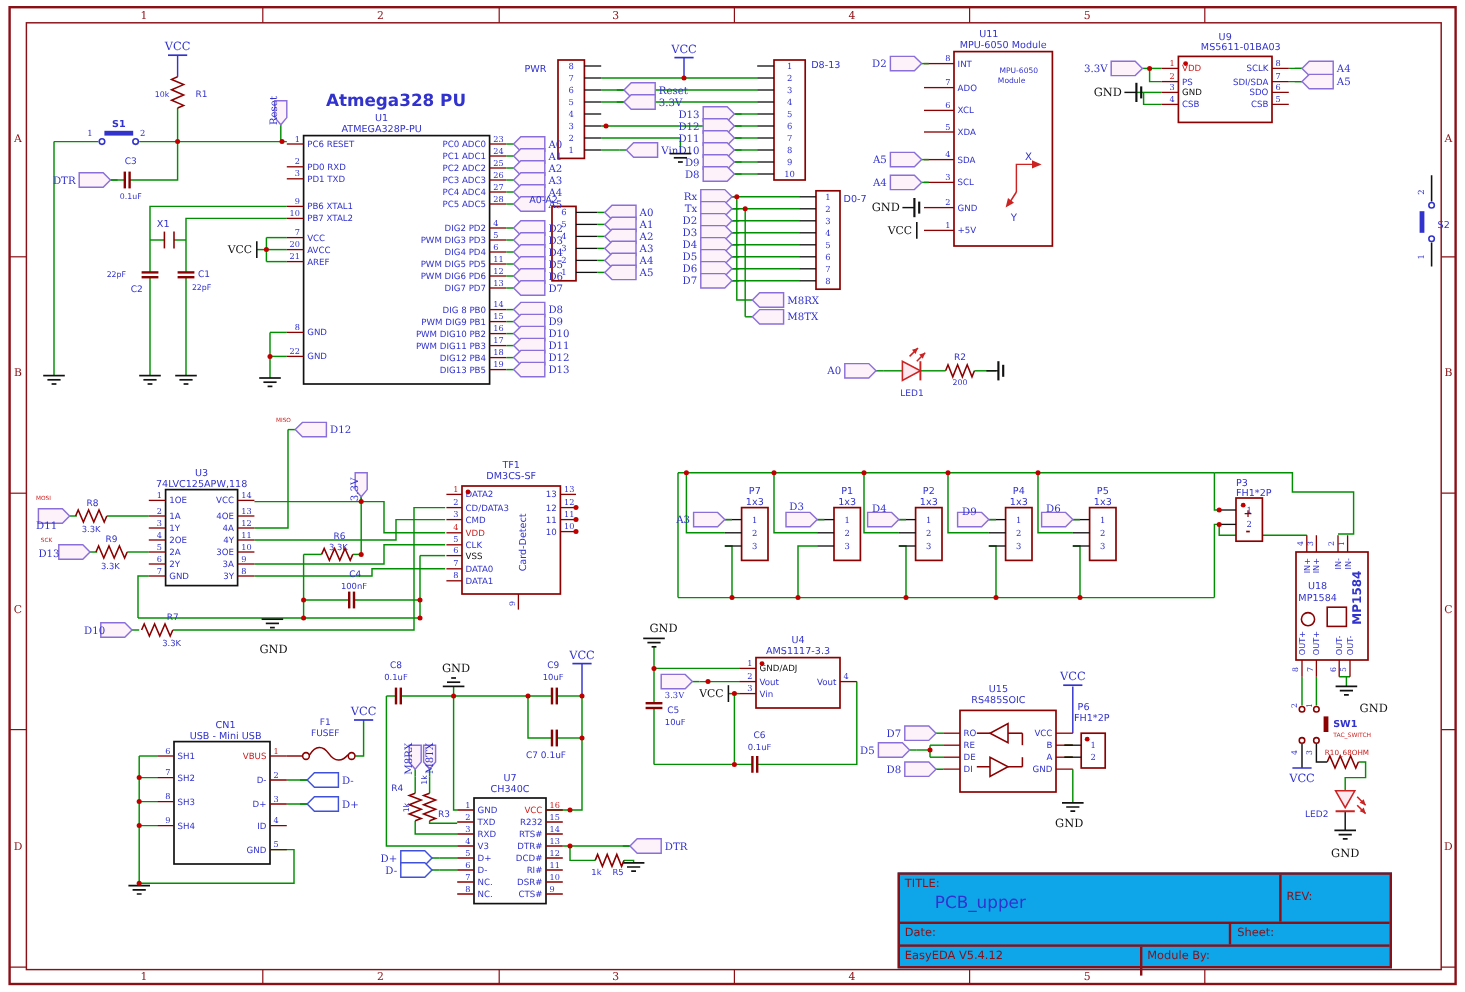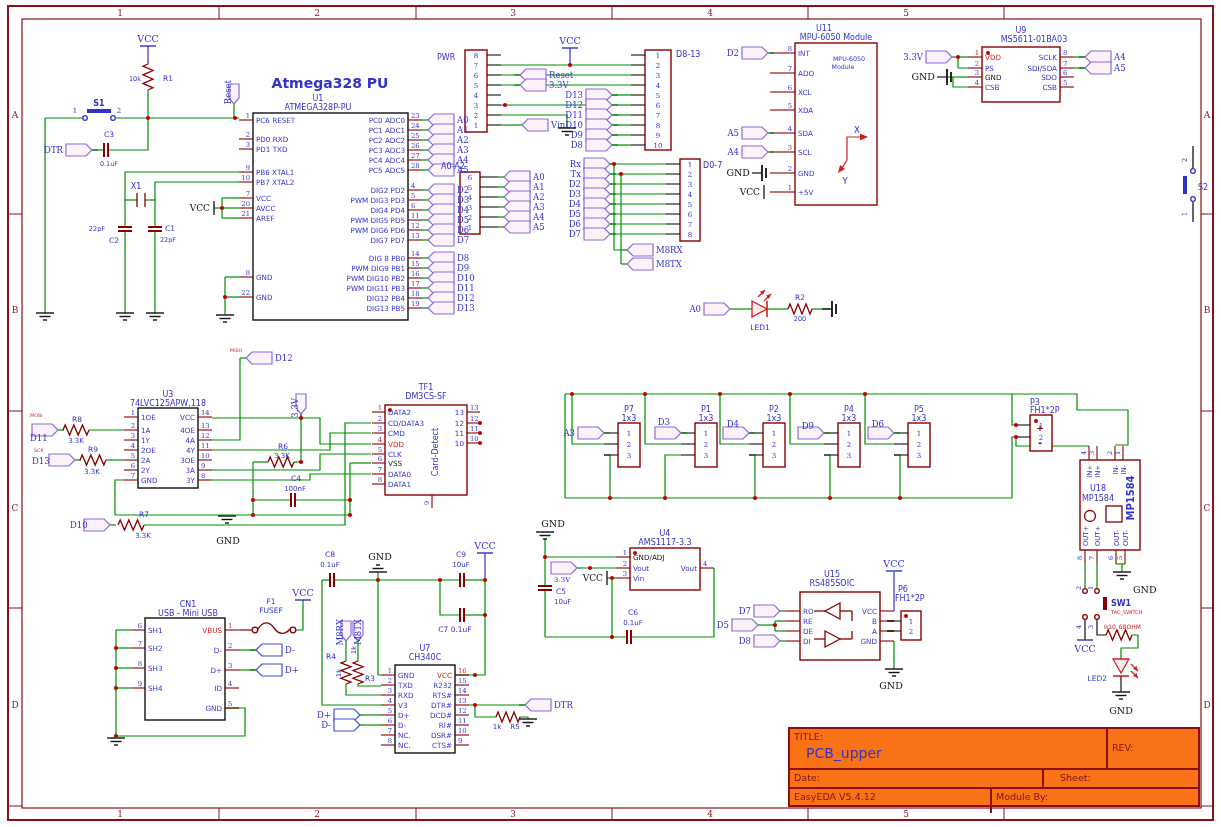--- a/index.html
+++ b/index.html
@@ -1,25 +1,25 @@
 <!DOCTYPE html>
 <html><head>
 <meta charset="utf-8">
 <style>
   html,body{margin:0;padding:0;background:#fff}
   .canvas{position:relative;width:1221px;height:827px;background:#ffffff;overflow:hidden;font-family:"DejaVu Sans",sans-serif}
   #sch{position:absolute;left:0;top:0}
-  .tblock{position:absolute;left:788px;top:727px;width:408px;height:76px;border:2px solid #8a1016;color:#8a1016;font-size:9.5px;background:#f97316}
+  .tblock{position:absolute;left:748px;top:727px;width:408px;height:76px;border:2px solid #8a1016;color:#8a1016;font-size:9.5px;background:#0ea5e9}
   .tb-r1{height:39px;border-bottom:2px solid #8a1016;display:flex}
   .tb-t{flex:1;border-right:2px solid #8a1016;padding:2px 4px}
   .tb-rev{width:82px;padding:13px 4px 12px 4px}
-  .tb-main{color:#3232cd;font-size:14px;margin:3px 0 0 12px}
+  .tb-main{color:#3232cd;font-size:14px;margin:3px 0 0 25px}
   .tb-r2{height:17px;border-bottom:2px solid #8a1016;display:flex}
   .tb-date{flex:1;border-right:2px solid #8a1016;padding:2px 4px}
-  .tb-sheet{width:122px;padding:2px 16px}
+  .tb-sheet{width:122px;padding:2px 5px}
   .tb-r3{height:24px;display:flex}
   .tb-tool{width:192px;border-right:2px solid #8a1016;padding:2px 4px}
   .tb-drawn{flex:1;padding:2px 4px}
 </style>
 </head>
 <body>
 
 <div class="canvas">
   <svg id="sch" width="1221" height="827">
       <g>

